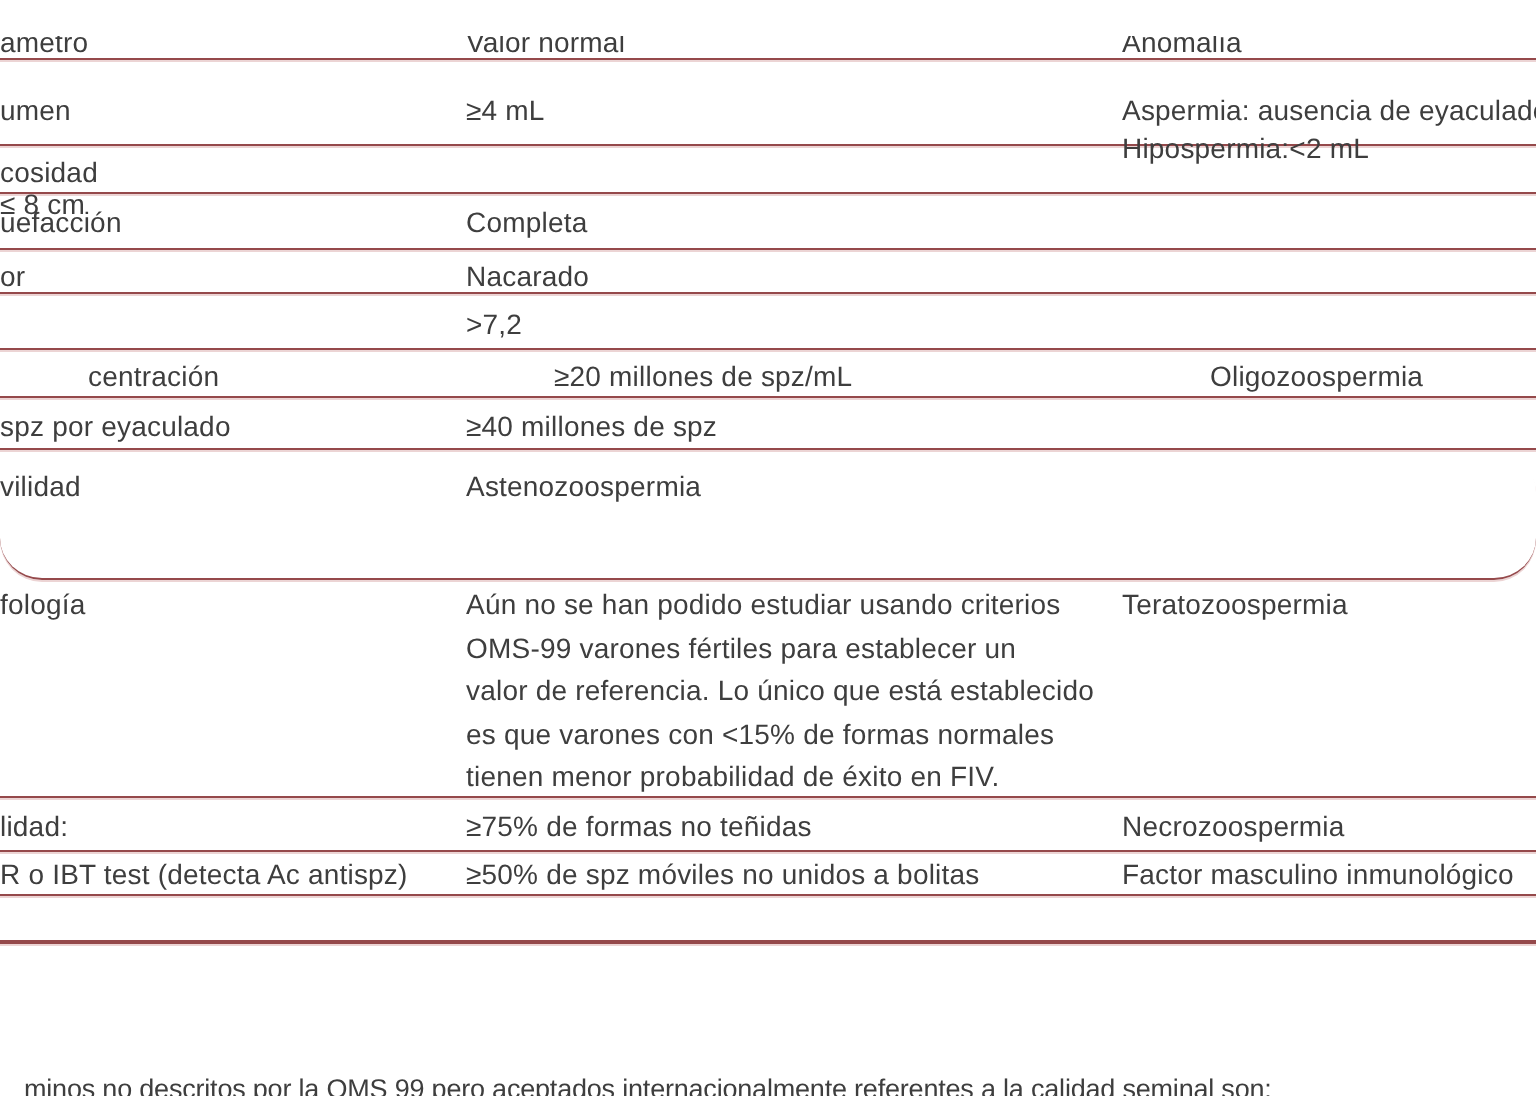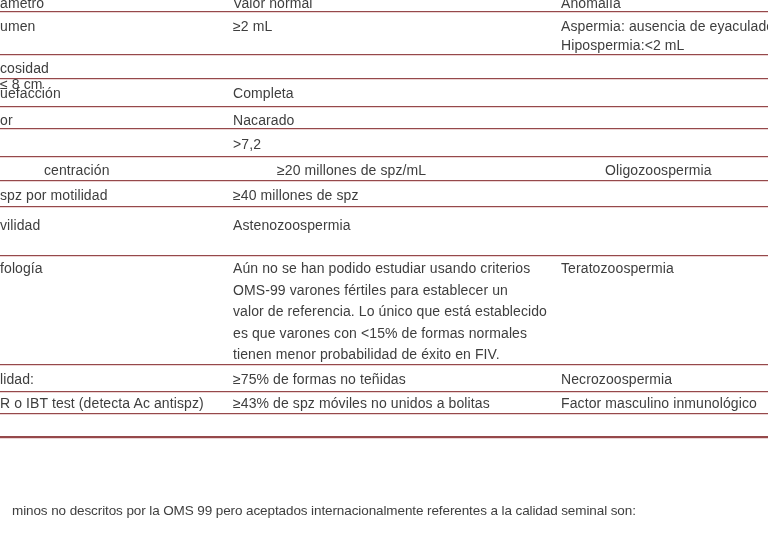--- a/index.html
+++ b/index.html
@@ -6,44 +6,44 @@
   .page{
     position:relative;
     width:768px;height:548px;
     background:#ffffff;
     overflow:hidden;
     font-family:"Liberation Sans",sans-serif;
     color:#3e3e3e;
     -webkit-font-smoothing:antialiased;
   }
   
-  .tbl{width:768px;}
+  .tbl{width:768px;margin-top:18px;}
   .row{
     display:flex;
     box-sizing:border-box;
     border-bottom:1px solid #95494b;
     box-shadow:0 1px 0 #ecd4d4;
     font-size:14px;
     letter-spacing:0.1px;
   }
   .cell{white-space:pre;overflow:visible;}
   .c1{width:233px;flex:none;}
   .c2{width:328px;flex:none;}
   .c3{flex:1;min-width:0;}
   .row-header{height:12px;overflow:hidden;}
   .row-header .cell{margin-top:-4px;line-height:14px;}
-  .r-volumen      {height:43px; padding-top:5px;}
+  .r-volumen      {height:43px; padding-top:16px;}
   .r-volumen .cell{line-height:19px;}
   .r-viscosidad   {height:24px; padding-top:5px;flex-direction:column;}
   .r-licuefaccion {height:28px; padding-top:6px;}
   .r-color        {height:22px; padding-top:4px;align-items:center;}
   .r-ph           {height:28px; padding-top:7px;}
   .r-concentracion{height:24px; padding-top:5px;padding-left:44px;}
   .r-spz          {height:26px; padding-top:6px;}
-  .r-movilidad    {height:49px; padding-top:9px;}
+  .r-movilidad    {height:65px; padding-top:9px;border-radius:21px;}
   .r-movilidad .cell{line-height:19.5px;}
   .r-morfologia   {height:109px;padding-top:2px;}
   .r-morfologia .cell{line-height:21.5px;}
   .r-vitalidad    {height:27px; padding-top:6px;}
   .r-mar          {height:22px; padding-top:3px;}
   
   .tbl-gap{height:22px;}
   .rule-heavy{height:2px;background:#95494b;box-shadow:0 1px 0 #ecd4d4;}
   .footnotes{
     padding-top:8px;
@@ -62,21 +62,21 @@
   <div class="tbl">
 
     <div class="row row-header">
       <div class="cell c1">ámetro</div>
       <div class="cell c2">Valor normal</div>
       <div class="cell c3">Anomalía</div>
     </div>
 
     <div class="row r-volumen">
       <div class="cell c1">umen</div>
-      <div class="cell c2">≥2 mL</div>
+      <div class="cell c2">≥4 mL</div>
       <div class="cell c3">Aspermia: ausencia de eyaculado
 Hipospermia:&lt;2 mL</div>
     </div>
 
     <div class="row r-viscosidad">
       <div class="cell c1">cosidad</div>
       <div class="cell c2">≤ 8 cm</div>
       <div class="cell c3"></div>
     </div>
 
@@ -98,21 +98,21 @@
       <div class="cell c3"></div>
     </div>
 
     <div class="row r-concentracion">
       <div class="cell c1">centración</div>
       <div class="cell c2">≥20 millones de spz/mL</div>
       <div class="cell c3">Oligozoospermia</div>
     </div>
 
     <div class="row r-spz">
-      <div class="cell c1">spz por motilidad</div>
+      <div class="cell c1">spz por eyaculado</div>
       <div class="cell c2">≥40 millones de spz</div>
       <div class="cell c3"></div>
     </div>
 
     <div class="row r-movilidad">
       <div class="cell c1">vilidad</div>
       <div class="cell c3">Astenozoospermia</div>
     </div>
 
     <div class="row r-morfologia">
@@ -126,21 +126,21 @@
     </div>
 
     <div class="row r-vitalidad">
       <div class="cell c1">lidad:</div>
       <div class="cell c2">≥75% de formas no teñidas</div>
       <div class="cell c3">Necrozoospermia</div>
     </div>
 
     <div class="row r-mar">
       <div class="cell c1">R o IBT test (detecta Ac antispz)</div>
-      <div class="cell c2">≥43% de spz móviles no unidos a bolitas</div>
+      <div class="cell c2">≥50% de spz móviles no unidos a bolitas</div>
       <div class="cell c3">Factor masculino inmunológico</div>
     </div>
 
   </div>
 
   <div class="tbl-gap"></div>
   <div class="rule-heavy"></div>
 
   <div class="footnotes">
     <p>minos no descritos por la OMS 99 pero aceptados internacionalmente referentes a la calidad seminal son:</p>

